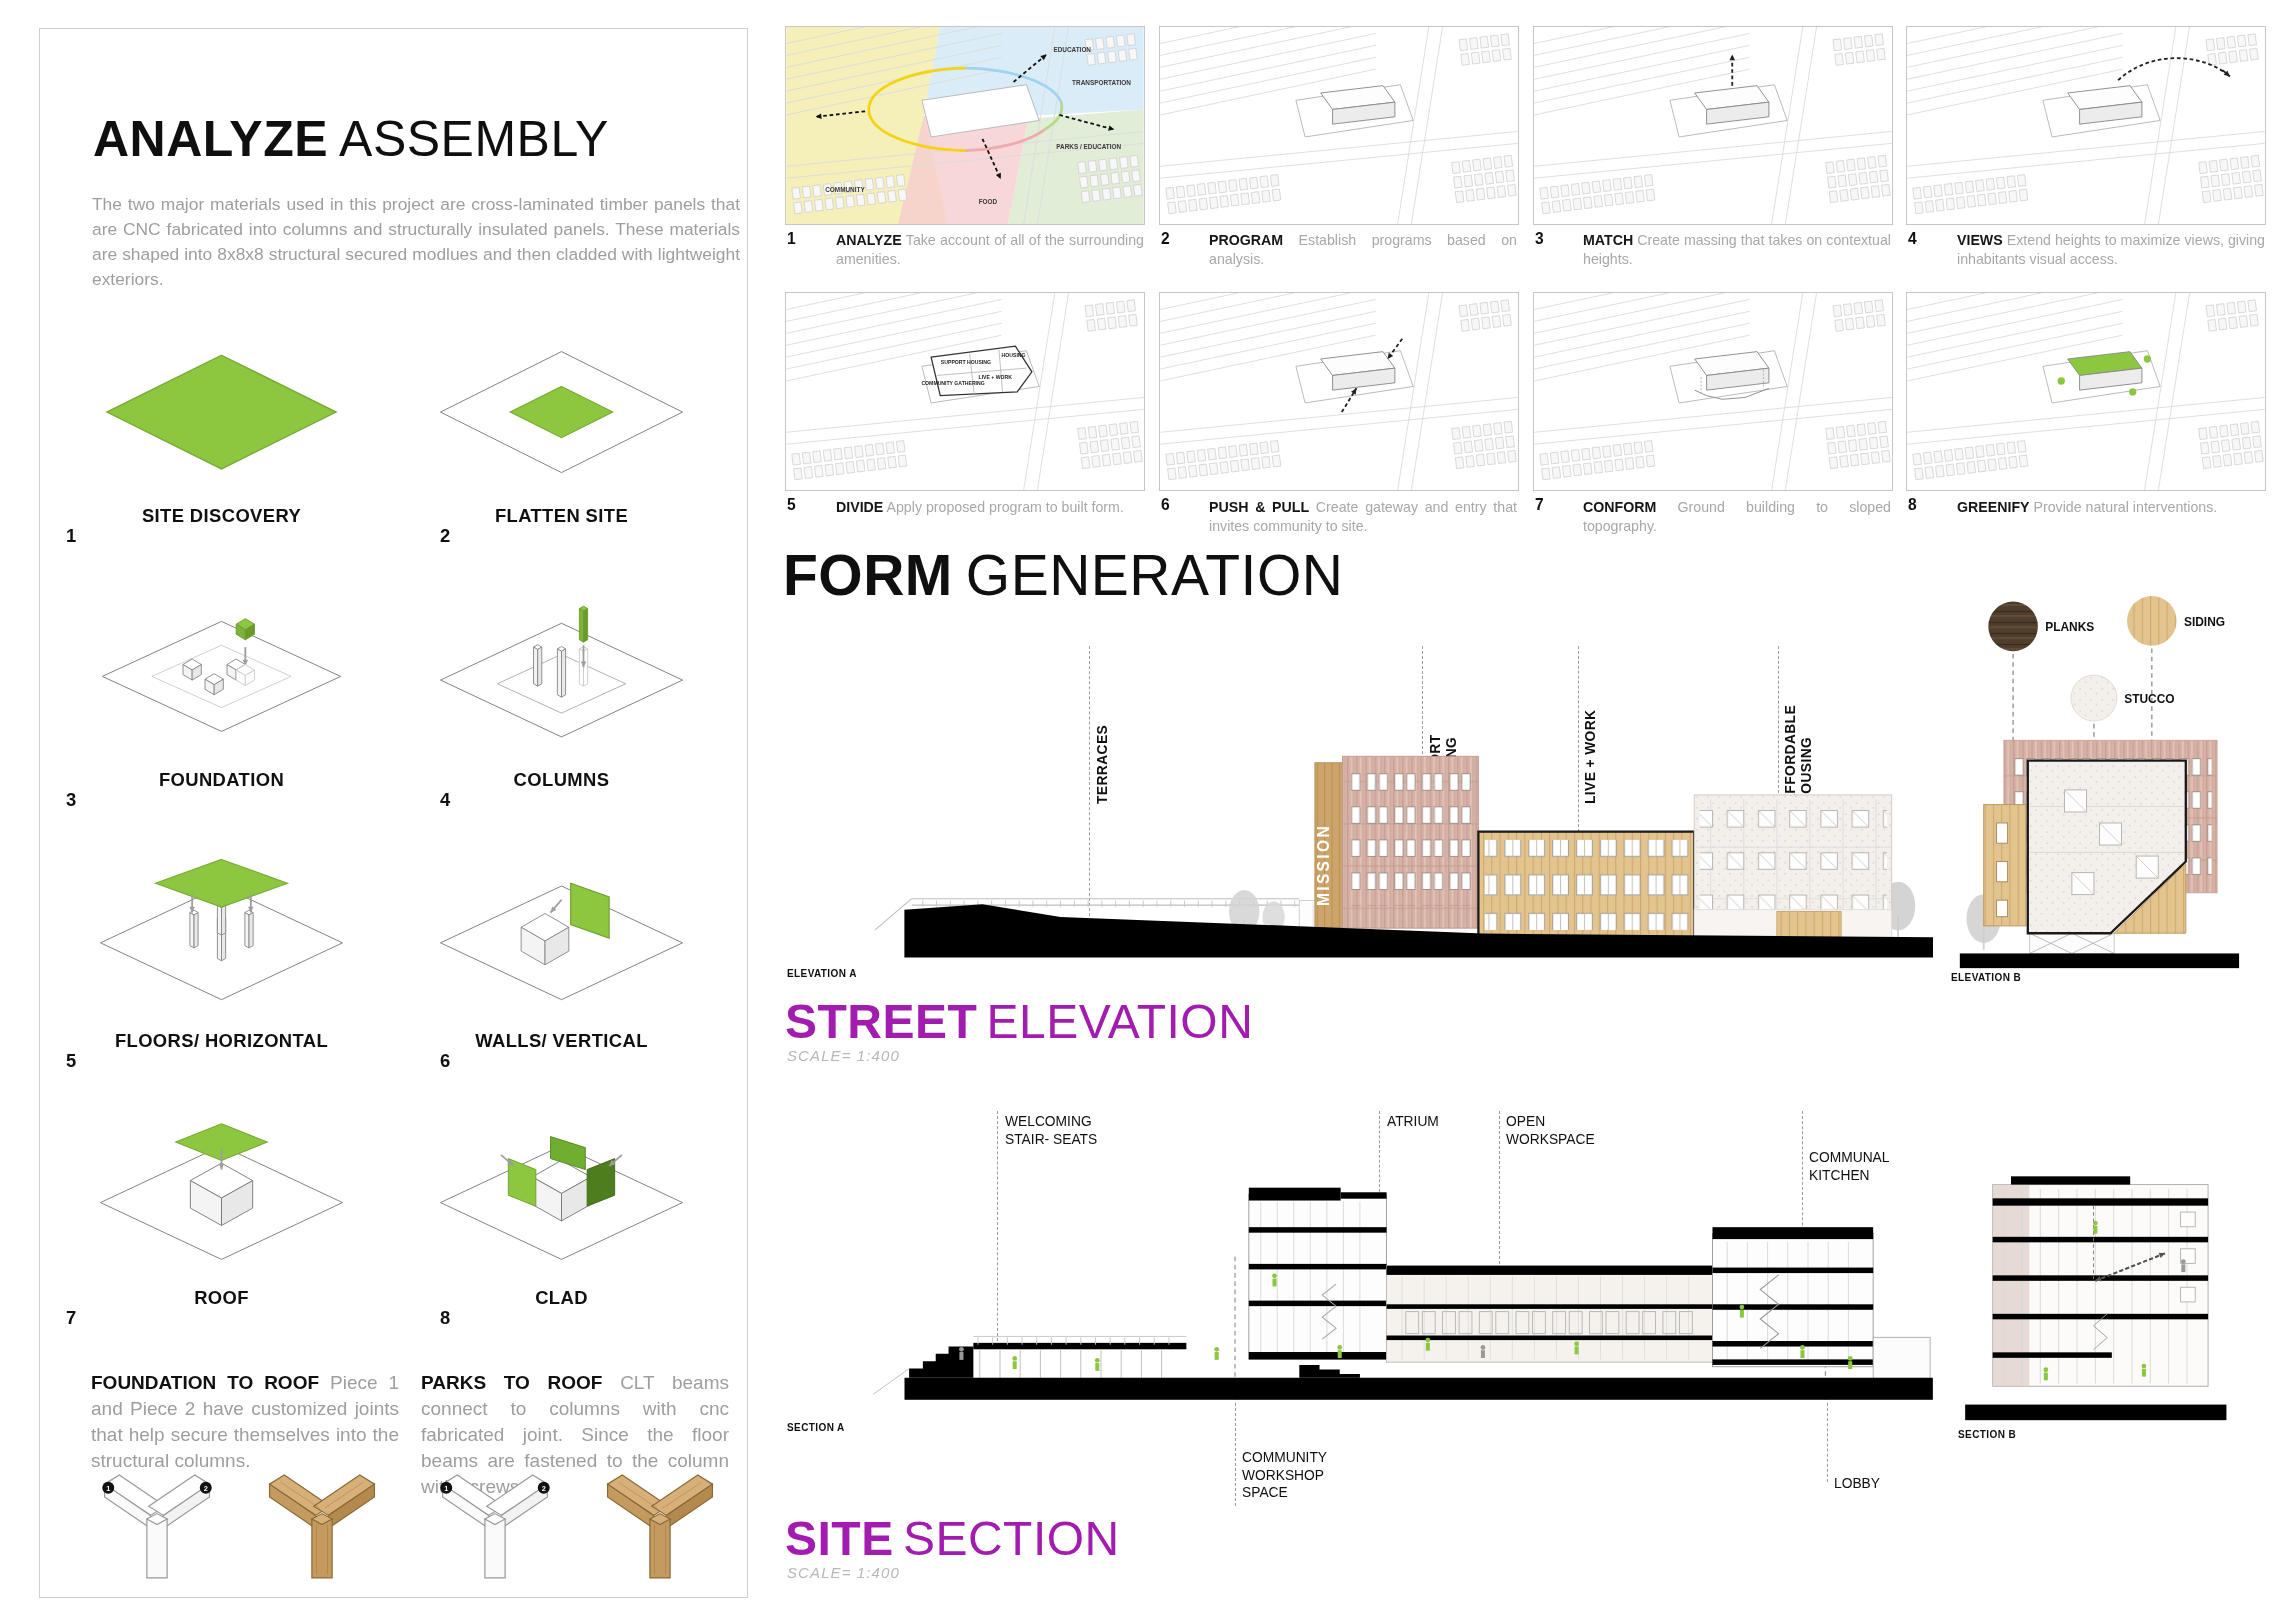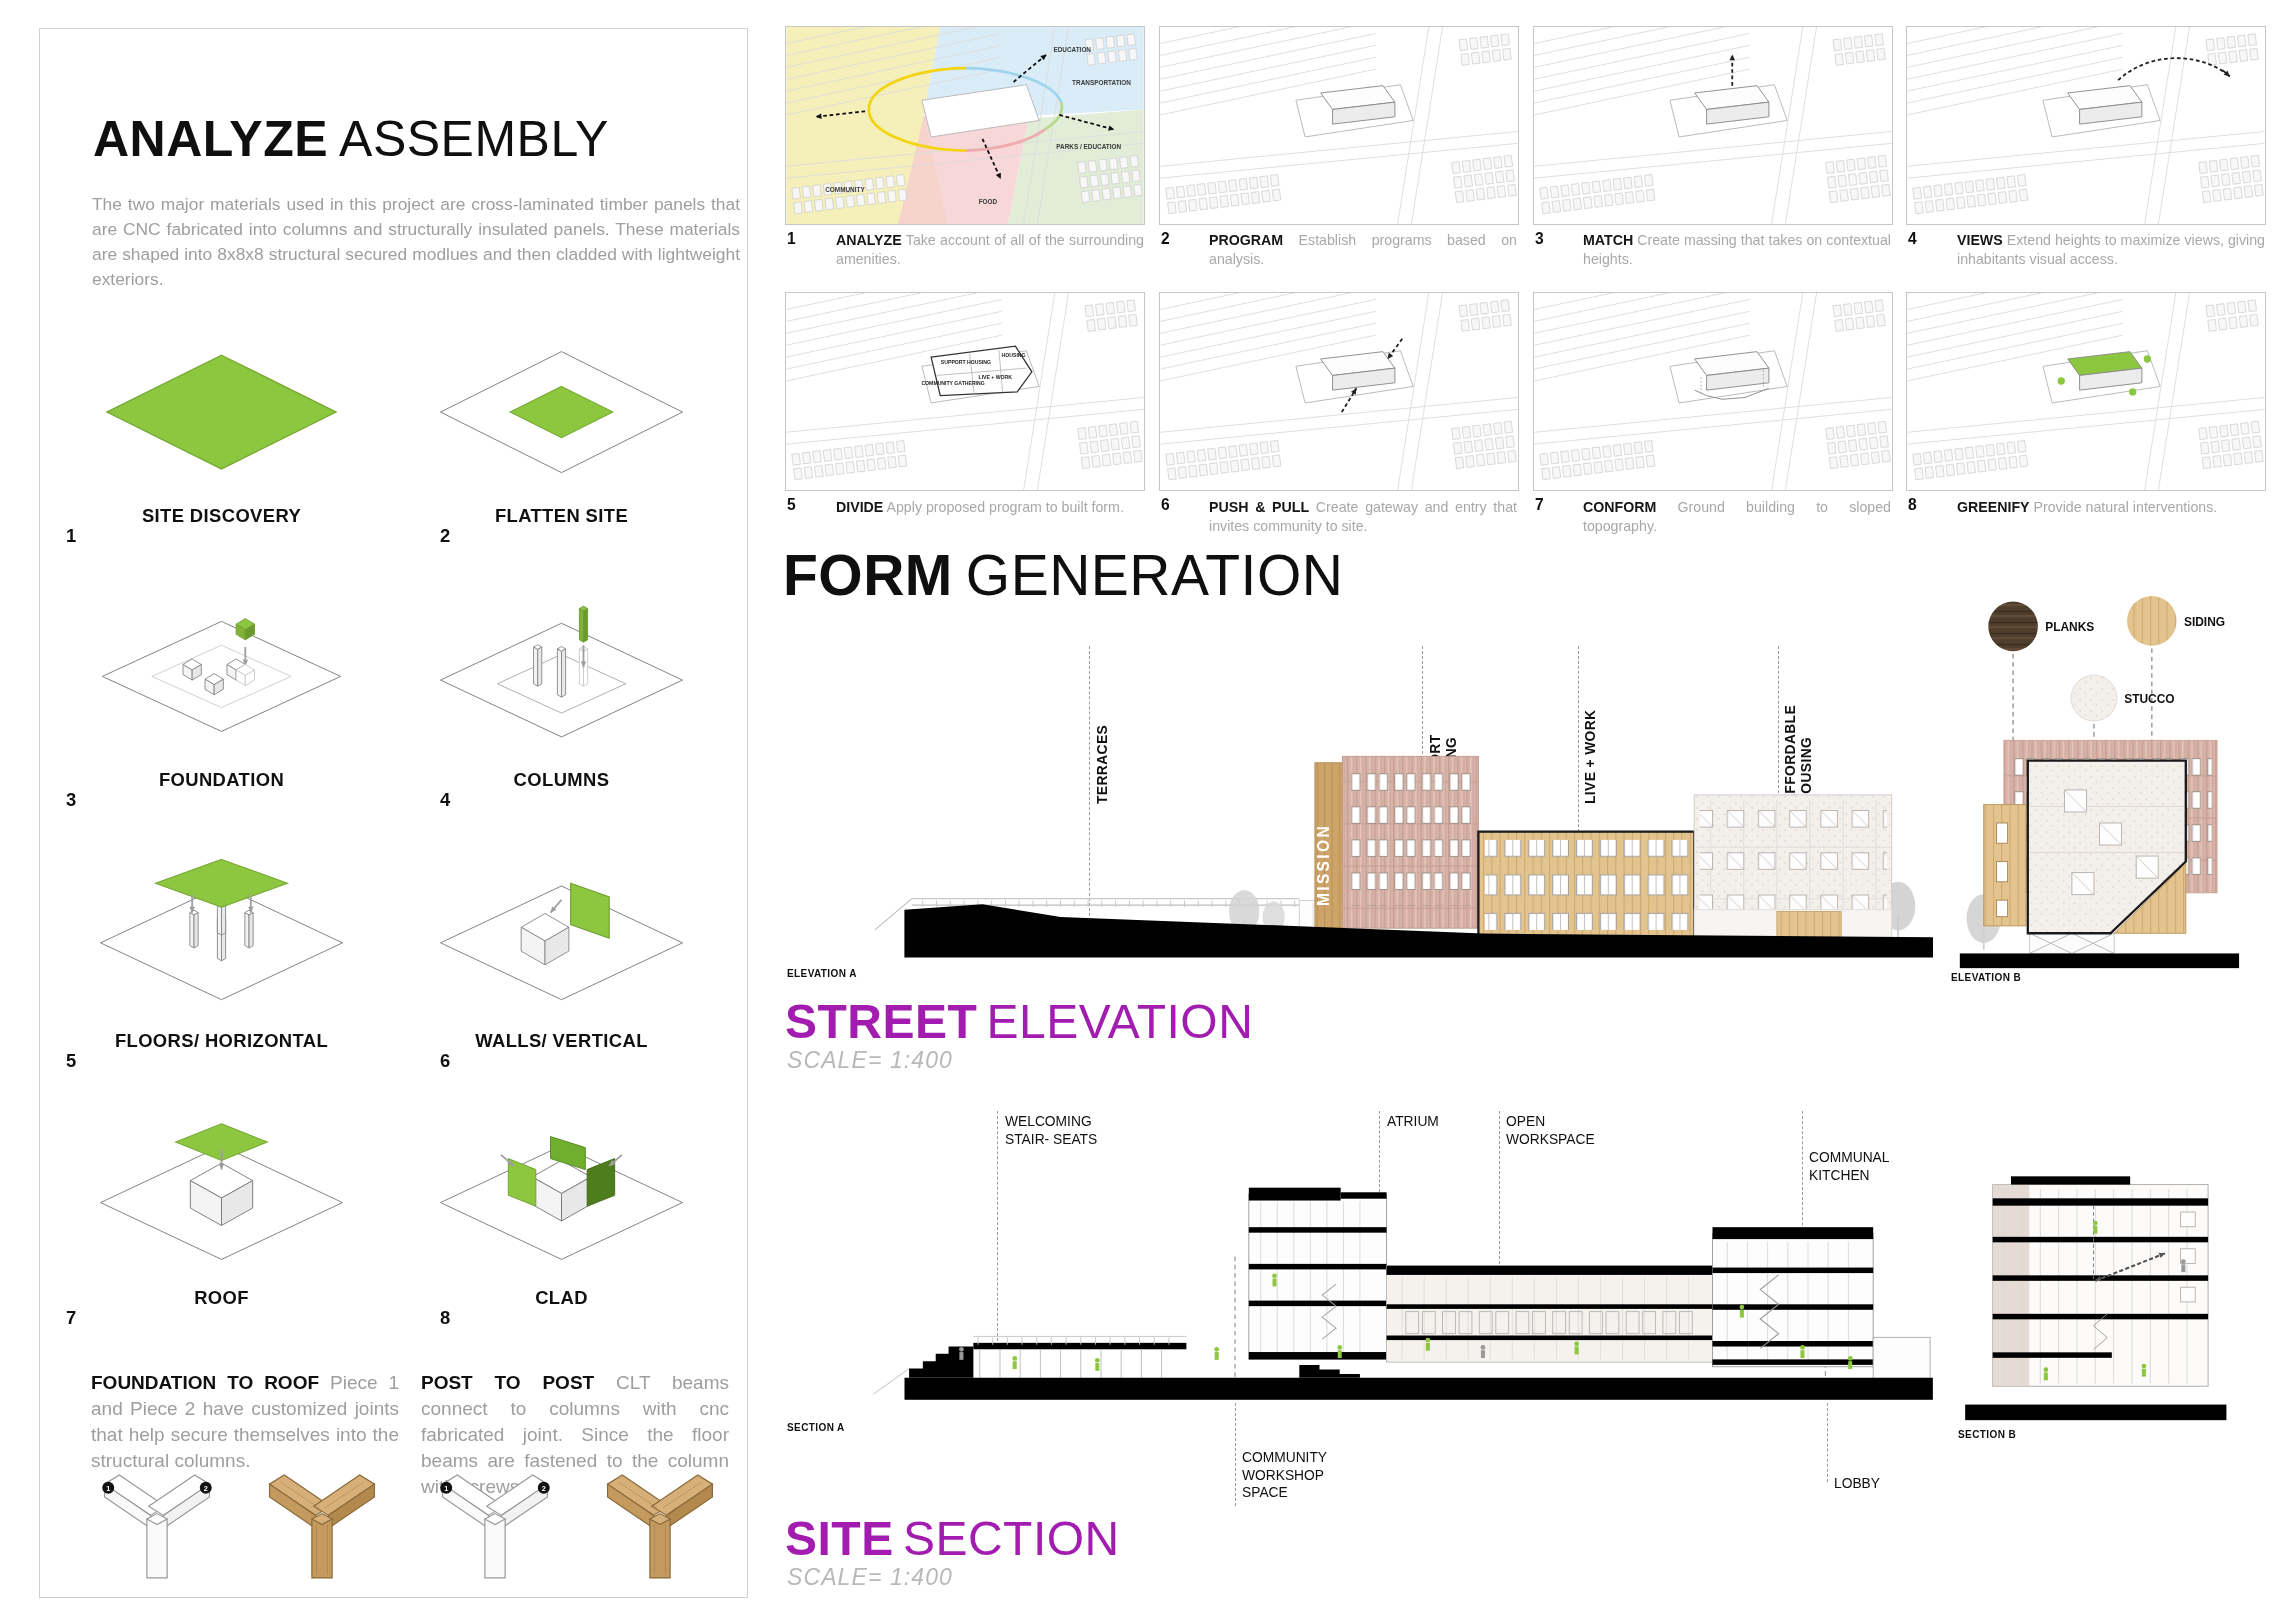--- a/index.html
+++ b/index.html
@@ -19,21 +19,21 @@
   .lbl{font-weight:700;font-size:18.4px;letter-spacing:0.4px;color:#101010;text-align:center;}
   .num{font-weight:700;font-size:18.4px;color:#101010;}
   .thumb{border:0.9px solid #c6c6c6;background:#fff;}
   .capnum{font-weight:700;font-size:15.6px;color:#101010;}
   .cap{font-size:14.2px;line-height:1.32;text-align:justify;color:#a8a8a8;}
   .cap b{color:#161616;}
   .vlabel{writing-mode:vertical-rl;transform:rotate(180deg);font-weight:700;font-size:13.8px;line-height:1.18;letter-spacing:0.4px;white-space:pre-line;color:#101010;}
   .vdash{border-left:1.8px dashed #9b9b9b;width:0;}
   .clabel{font-weight:400;font-size:13.8px;line-height:1.28;white-space:pre-line;color:#101010;}
   .dlabel{font-weight:700;font-size:10px;letter-spacing:0.4px;color:#101010;}
-  .scale{font-style:italic;font-size:23px;color:#b8b8b8;letter-spacing:1.1px;}
+  .scale{font-style:italic;font-size:15px;color:#b8b8b8;letter-spacing:1.1px;}
   .note{font-size:19px;line-height:1.38;text-align:justify;color:#9e9e9e;}
   .note b{color:#101010;}
   svg{display:block;}
 </style>
 </head>
 <body>
 
 <svg width="0" height="0" style="position:absolute" aria-hidden="true">
 <defs>
   <pattern id="pPink" width="10" height="46" patternUnits="userSpaceOnUse">
@@ -214,21 +214,21 @@
       </div>
     <div class="abs lbl" style="left:44px;top:1258px;width:275px;">ROOF</div>
     <div class="abs lbl" style="left:384px;top:1258px;width:275px;">CLAD</div>
     <div class="abs num" style="left:26px;top:1278px;">7</div>
     <div class="abs num" style="left:400px;top:1278px;">8</div>
 
     <div class="abs note" style="left:51px;top:1341px;width:308px;">
       <b>FOUNDATION TO ROOF</b> <span>Piece 1 and Piece 2 have customized joints that help secure themselves into the structural columns.</span>
     </div>
     <div class="abs note" style="left:381px;top:1341px;width:308px;">
-      <b>POST TO POST</b> <span>CLT beams connect to columns with cnc fabricated joint. Since the floor beams are fastened to the column with screws.</span>
+      <b>PARKS TO ROOF</b> <span>CLT beams connect to columns with cnc fabricated joint. Since the floor beams are fastened to the column with screws.</span>
     </div>
 
     <div class="abs" style="left:48px;top:1422px;width:138px;height:138px;" id="jt0">
         <svg viewBox="0 0 150 150" width="100%" height="100%">
           <g stroke="#999" stroke-width="1.3">
             <path d="M18,36 L34,26 L84,60 L68,70 Z" fill="#ffffff"></path>
             <path d="M18,36 L68,70 L68,84 L18,50 Z" fill="#fafafa"></path>
             <path d="M132,36 L116,26 L66,60 L82,70 Z" fill="#ffffff"></path>
             <path d="M132,36 L82,70 L82,84 L132,50 Z" fill="#f2f2f2"></path>
             <path d="M64,74 L86,74 L86,138 L64,138 Z" fill="#fafafa"></path>

